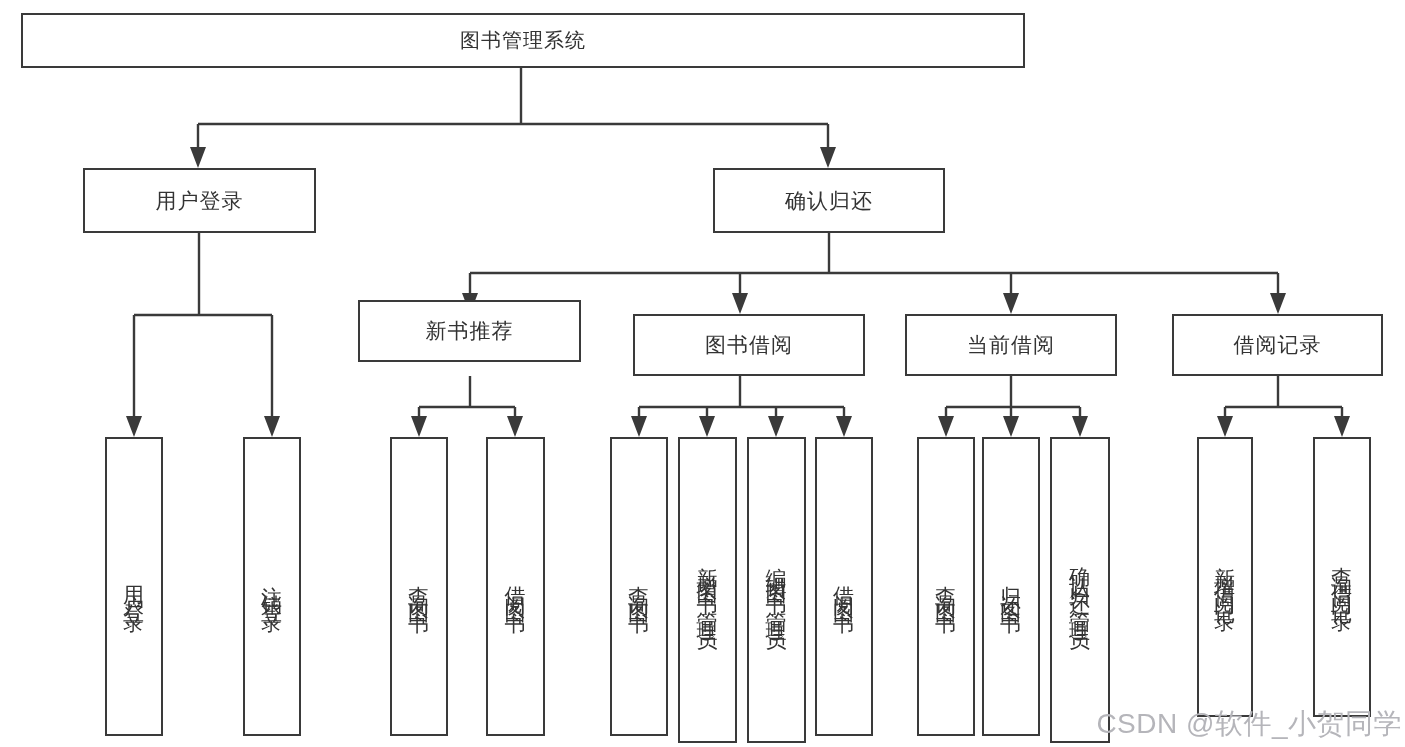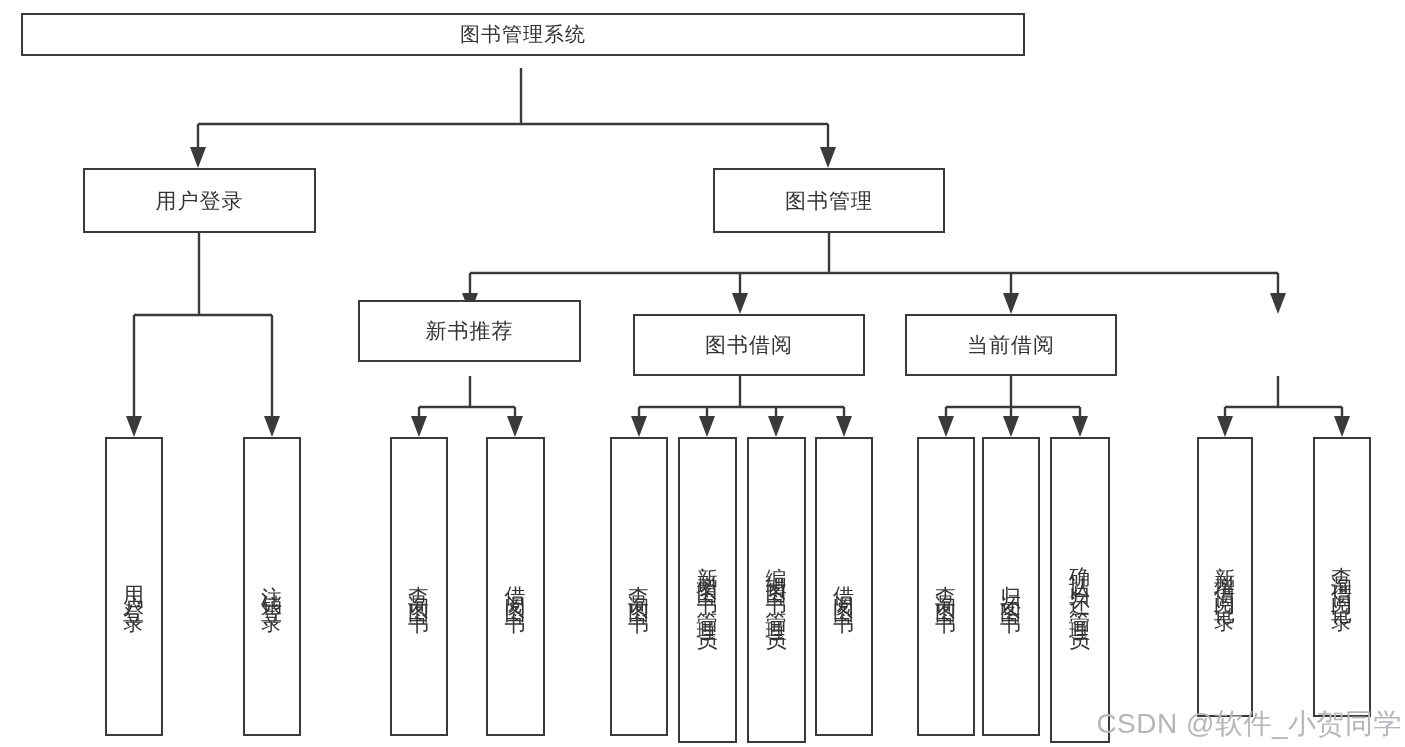--- a/index.html
+++ b/index.html
@@ -74,39 +74,42 @@
              M1003 293 H1019 L1011 314 Z  M1270 293 H1286 L1278 314 Z
              M126 416 H142 L134 437 Z  M264 416 H280 L272 437 Z
              M411 416 H427 L419 437 Z  M507 416 H523 L515 437 Z
              M631 416 H647 L639 437 Z  M699 416 H715 L707 437 Z
              M768 416 H784 L776 437 Z  M836 416 H852 L844 437 Z
              M938 416 H954 L946 437 Z  M1003 416 H1019 L1011 437 Z
              M1072 416 H1088 L1080 437 Z
              M1217 416 H1233 L1225 437 Z  M1334 416 H1350 L1342 437 Z"></path>
   </svg>
 
-  <div class="node root" style="left:21px;top:13px;width:1004px;height:43px">
+  <div class="node root" style="left:21px;top:13px;width:1004px;height:55px">
     <span>图书管理系统</span>
   </div>
 
   <div class="node" style="left:83px;top:168px;width:233px;height:65px">
     <span>用户登录</span>
   </div>
   <div class="node" style="left:713px;top:168px;width:232px;height:65px">
-    <span>图书管理</span>
+    <span>确认归还</span>
   </div>
 
   <div class="node" style="left:358px;top:300px;width:223px;height:62px">
     <span>新书推荐</span>
   </div>
   <div class="node" style="left:633px;top:314px;width:232px;height:62px">
     <span>图书借阅</span>
   </div>
   <div class="node" style="left:905px;top:314px;width:212px;height:62px">
     <span>当前借阅</span>
+  </div>
+  <div class="node" style="left:1172px;top:314px;width:211px;height:62px">
+    <span>借阅记录</span>
   </div>
 
   <div class="node leaf" style="left:105px;top:437px;width:58px;height:299px">
     <span>用户登录</span>
   </div>
   <div class="node leaf" style="left:243px;top:437px;width:58px;height:299px">
     <span>注销登录</span>
   </div>
 
   <div class="node leaf" style="left:390px;top:437px;width:58px;height:299px">

